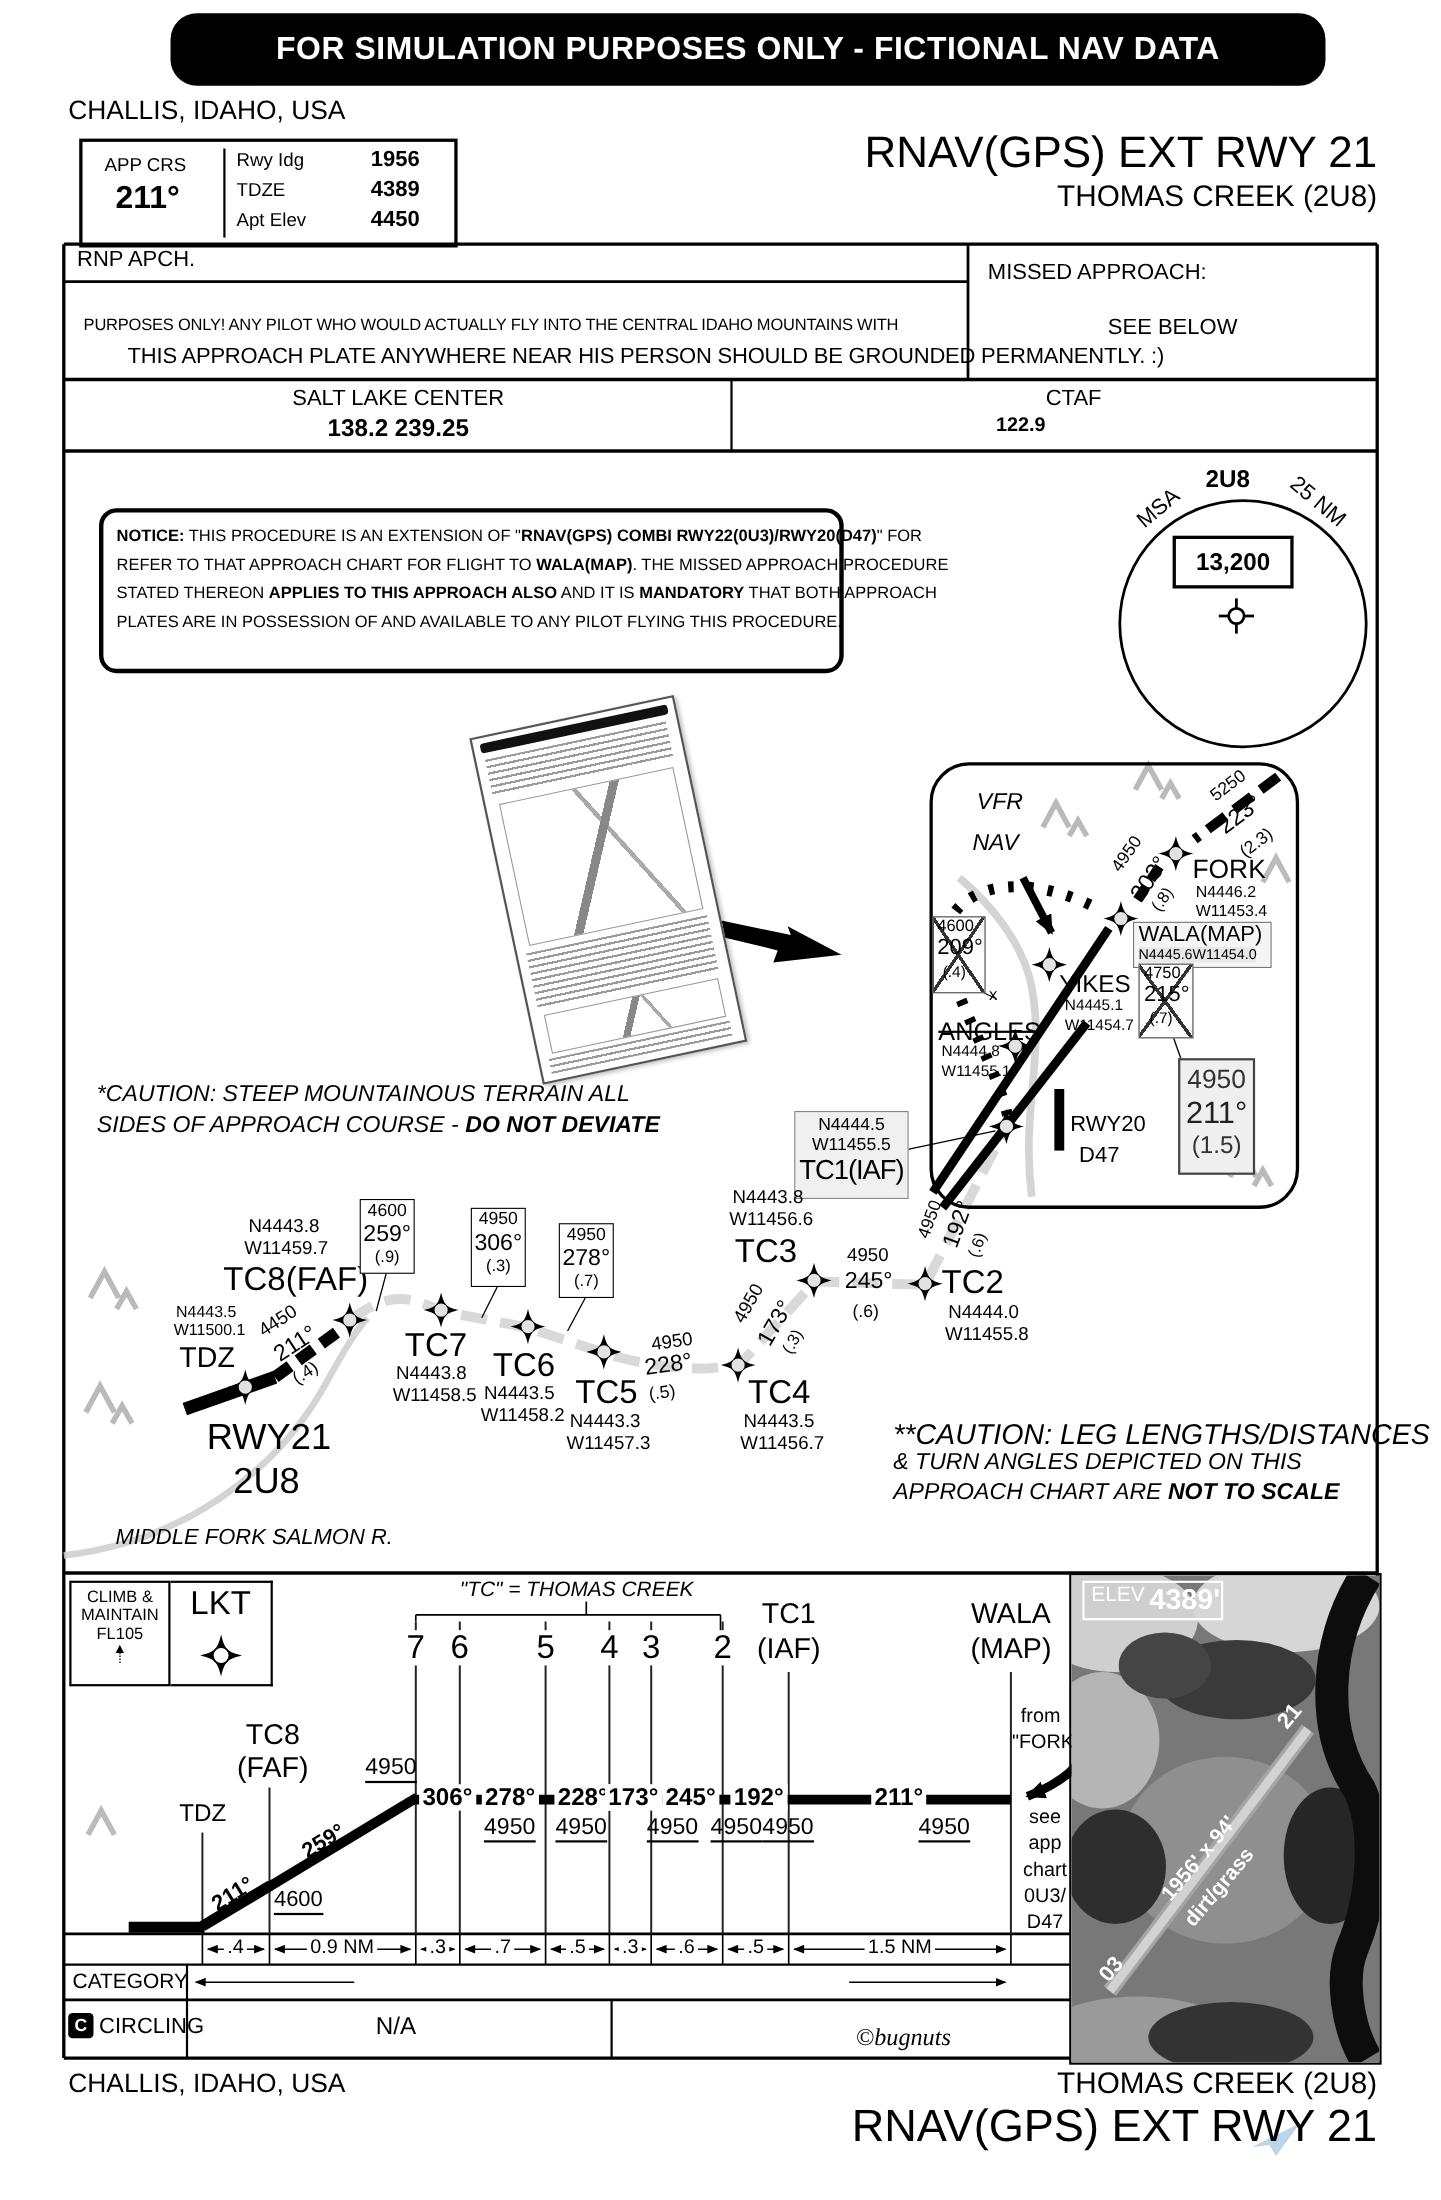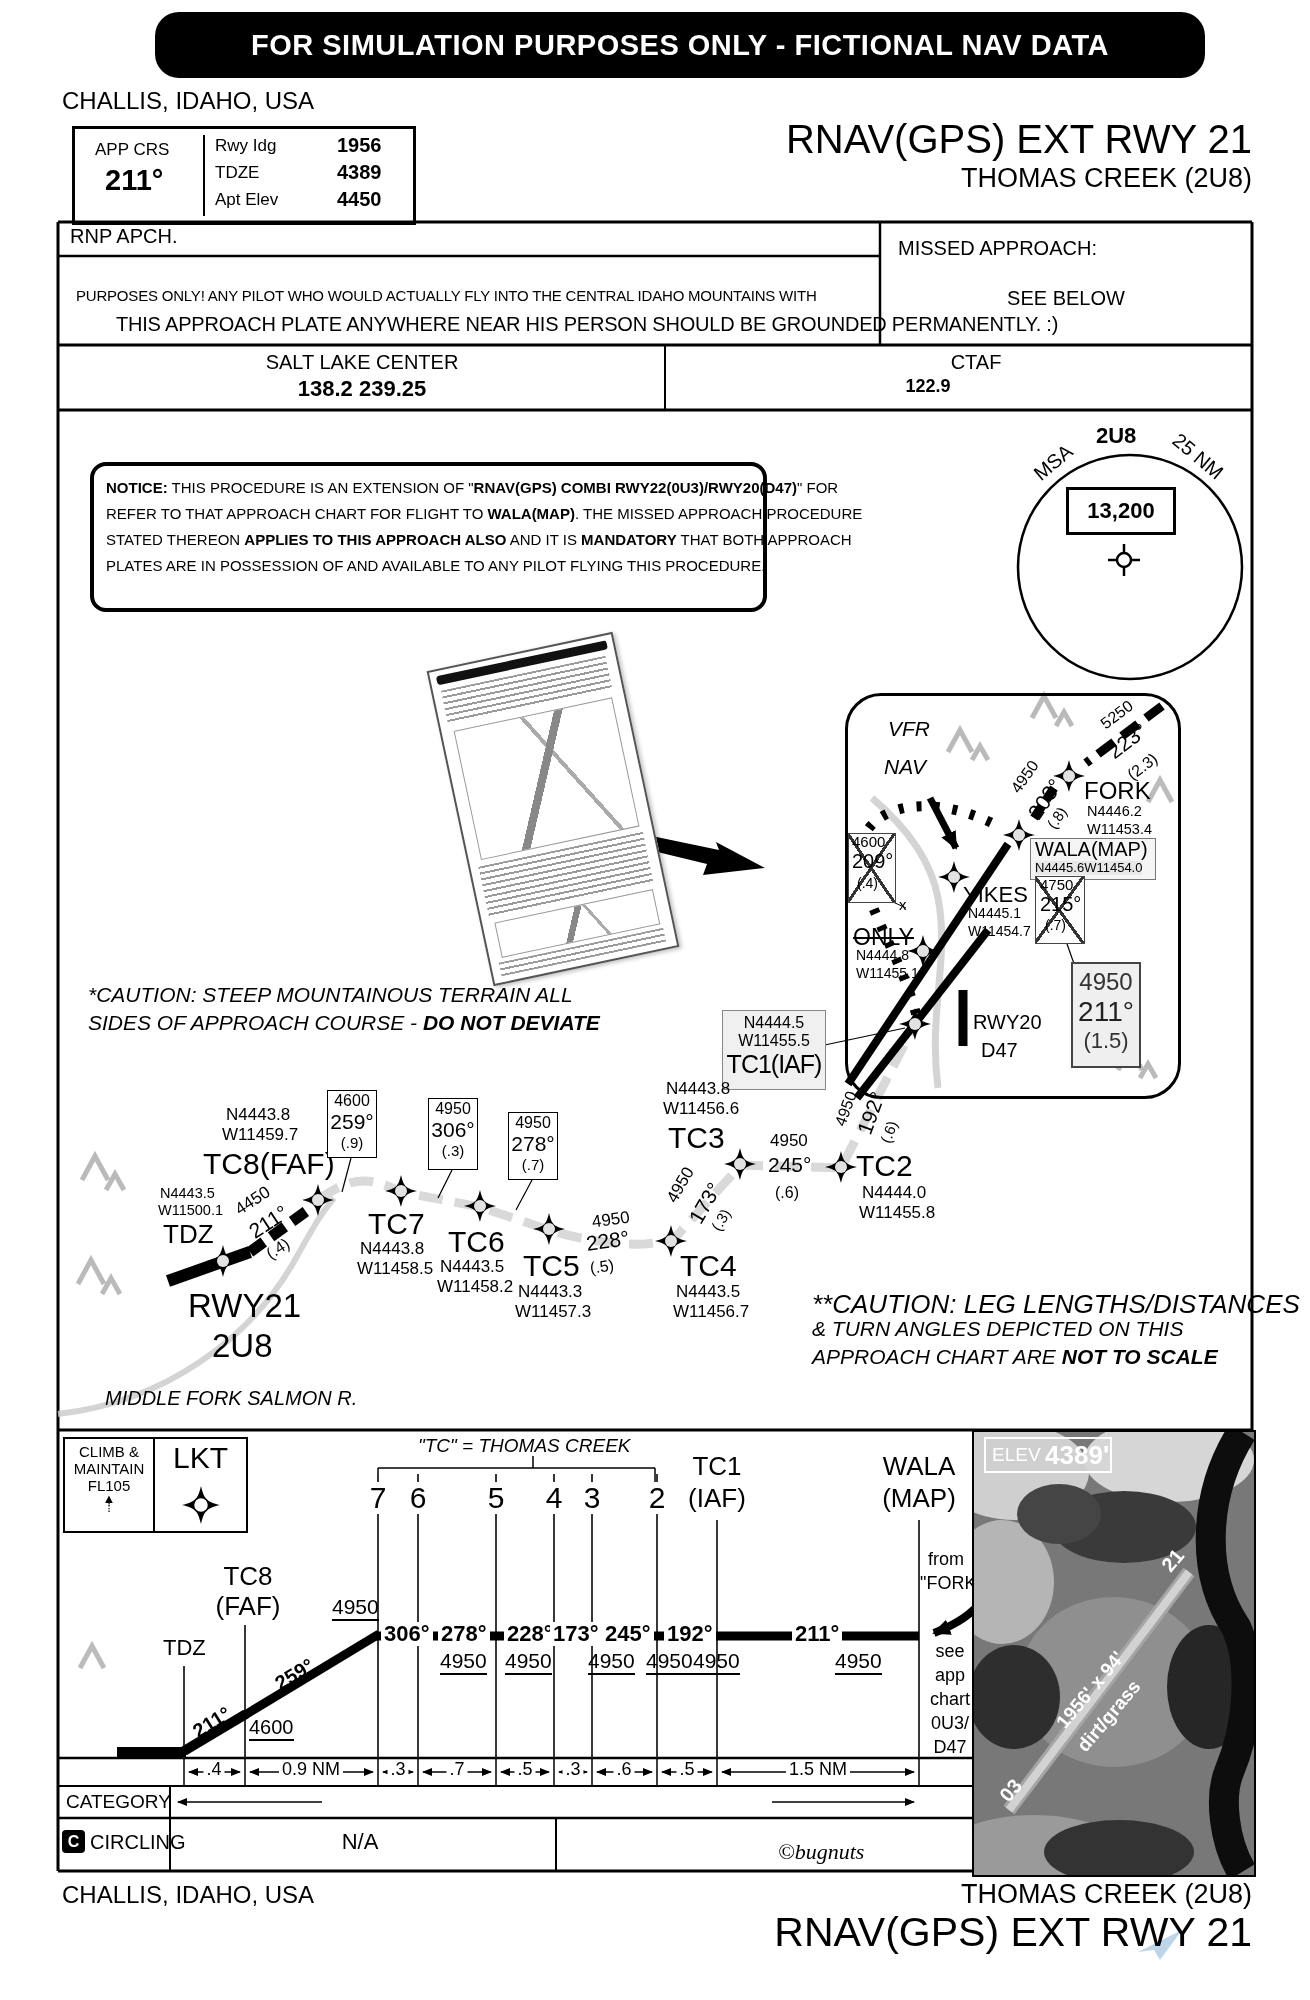--- a/index.html
+++ b/index.html
@@ -282,21 +282,21 @@
     <div class="t" style="left:3px;top:0px;font-size:15px;">4600</div>
     <div class="t" style="left:3px;top:17px;font-size:20px;">209°</div>
     <div class="t" style="left:8px;top:42px;font-size:14px;">(.4)</div>
   </div>
   <div class="xbox" style="left:1035px;top:876px;width:48px;height:66px;">
     <div class="t" style="left:4px;top:0px;font-size:15px;">4750</div>
     <div class="t" style="left:4px;top:17px;font-size:20px;">215°</div>
     <div class="t" style="left:9px;top:41px;font-size:14px;">(.7)</div>
   </div>
   <div class="t" style="left:899px;top:897px;font-size:15px;">x</div>
-  <div class="t" style="left:853px;top:925px;font-size:23px;text-decoration:line-through;">ONLY</div>
+  <div class="t" style="left:853px;top:925px;font-size:23px;text-decoration:line-through;">ANGLES</div>
   <div class="t" style="left:856px;top:948px;font-size:14px;">N4444.8</div>
   <div class="t" style="left:856px;top:966px;font-size:14px;">W11455.1</div>
   <div class="t" style="left:973px;top:1012px;font-size:20px;">RWY20</div>
   <div class="t" style="left:981px;top:1040px;font-size:20px;">D47</div>
   <div class="graybox" style="left:1071px;top:962px;width:66px;height:102px;border:2px solid #444;text-align:center;">
     <div style="font-size:24px;color:#333;margin-top:4px;">4950</div>
     <div style="font-size:28px;color:#222;">211°</div>
     <div style="font-size:22px;color:#333;">(1.5)</div>
   </div>
   <div class="graybox" style="left:722px;top:1010px;width:102px;height:78px;background:#f0f0f0;border:1px solid #888;text-align:center;">
@@ -447,21 +447,21 @@
       <ellipse cx="60" cy="425" rx="95" ry="42" fill="#9a9a9a"></ellipse>
       <ellipse cx="150" cy="95" rx="72" ry="36" fill="#3a3a3a"></ellipse>
       <ellipse cx="85" cy="82" rx="42" ry="30" fill="#454545"></ellipse>
       <ellipse cx="40" cy="265" rx="46" ry="52" fill="#2e2e2e"></ellipse>
       <ellipse cx="145" cy="420" rx="75" ry="32" fill="#333"></ellipse>
       <ellipse cx="235" cy="255" rx="42" ry="62" fill="#262626"></ellipse>
       <path d="M268,0 C230,60 225,140 262,195 C278,230 276,290 255,340 C245,365 250,410 268,440" stroke="#0d0d0d" stroke-width="30" fill="none"></path>
       <line x1="35" y1="378" x2="215" y2="140" stroke="#a5a5a5" stroke-width="14"></line>
       <line x1="35" y1="378" x2="215" y2="140" stroke="#d2d2d2" stroke-width="8"></line>
     </svg>
-    <div style="position:absolute;left:10px;top:5px;width:128px;height:36px;border:2px solid #fff;display:flex;align-items:center;padding-left:6px;box-sizing:border-box;">
+    <div style="position:absolute;left:10px;top:5px;width:128px;height:36px;border:2px solid #fff;display:flex;padding-left:6px;box-sizing:border-box;">
       <span style="color:#fff;font-size:19px;">ELEV</span>&nbsp;
       <span style="color:#fff;font-size:26px;font-weight:bold;">4389'</span>
     </div>
     <div class="t bd" style="left:188px;top:118px;font-size:20px;transform:rotate(-50deg);">21</div>
     <div class="t bd" style="left:26px;top:348px;font-size:20px;transform:rotate(-50deg);">03</div>
     <div class="t bd" style="left:70px;top:248px;font-size:19px;transform:rotate(-50deg);">1956' x 94'</div>
     <div class="t bd" style="left:92px;top:274px;font-size:19px;transform:rotate(-50deg);">dirt/grass</div>
   </div>
 
   <div class="t" style="left:62px;top:1882px;font-size:24px;">CHALLIS, IDAHO, USA</div>

